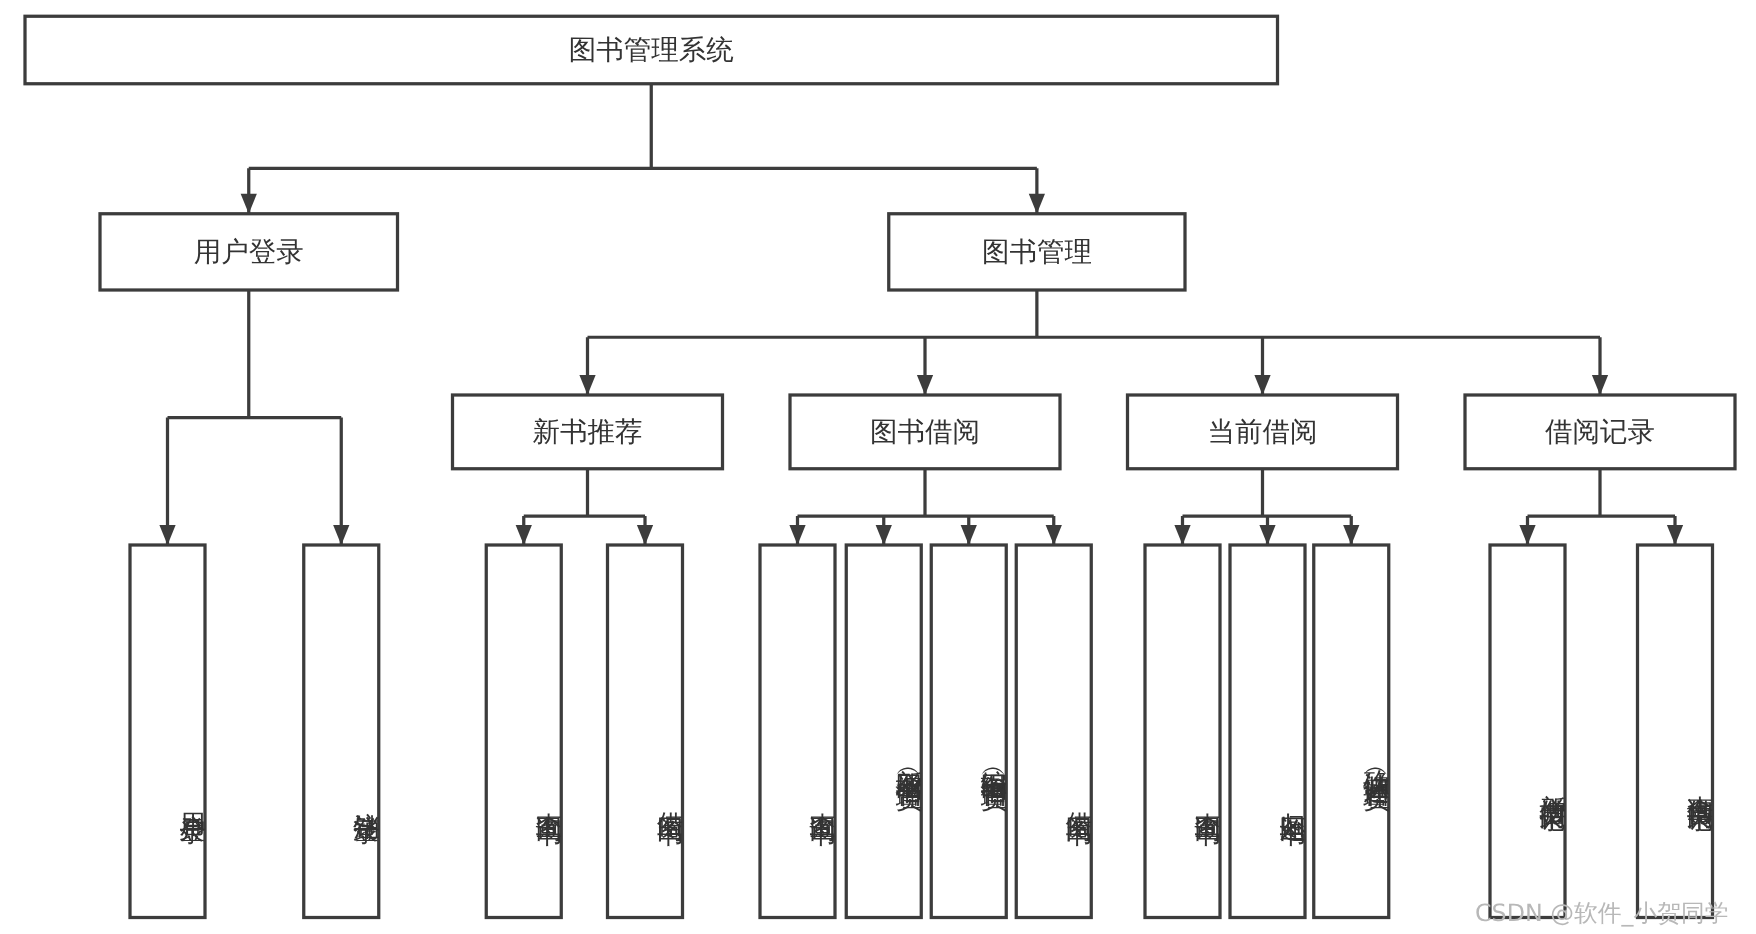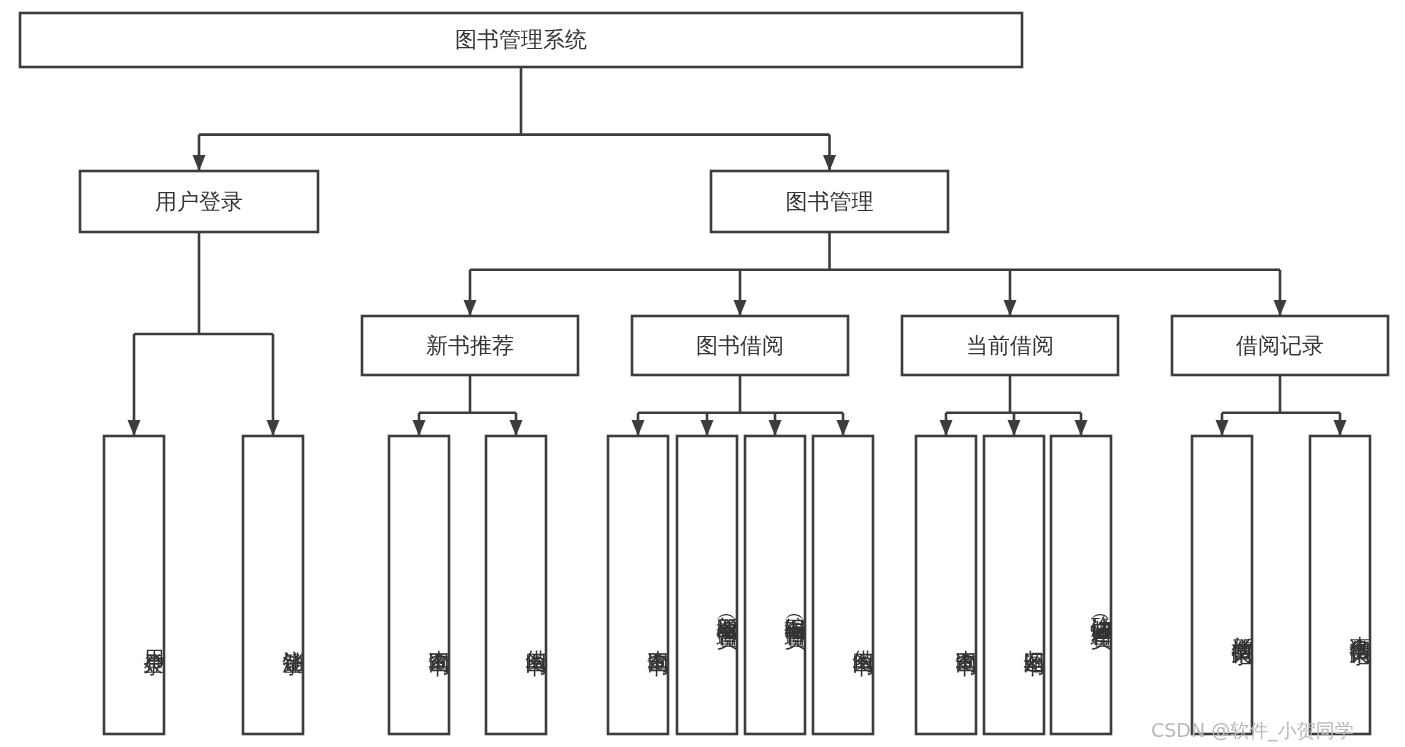--- a/index.html
+++ b/index.html
@@ -171,14 +171,14 @@
       <div class="node-label-v" style="left: 608px; top: 539px; width: 60px; height: 195px;">查询图书</div>
       <div class="node-label-v" style="left: 677px; top: 481.5px; width: 60px; height: 252.5px;">新增图书（管理员）</div>
       <div class="node-label-v" style="left: 745px; top: 481.5px; width: 60px; height: 252.5px;">编辑图书（管理员）</div>
       <div class="node-label-v" style="left: 813px; top: 539px; width: 60px; height: 195px;">借阅图书</div>
       <div class="node-label-v" style="left: 916px; top: 539px; width: 60px; height: 195px;">查询图书</div>
       <div class="node-label-v" style="left: 984px; top: 539px; width: 60px; height: 195px;">归还图书</div>
       <div class="node-label-v" style="left: 1051px; top: 481.5px; width: 60px; height: 252.5px;">确认归还（管理员）</div>
       <div class="node-label-v" style="left: 1192px; top: 516px; width: 60px; height: 218px;">新增借阅记录</div>
       <div class="node-label-v" style="left: 1310px; top: 516px; width: 60px; height: 218px;">查询借阅记录</div>
     </div>
-  <div class="watermark" style="left: 1151px; top: 718px;">CSDN @软件_小贺同学</div>
+  <div class="watermark" style="left: 1180px; top: 718px;">CSDN @软件_小贺同学</div>
 </div>
 
 </body></html>

